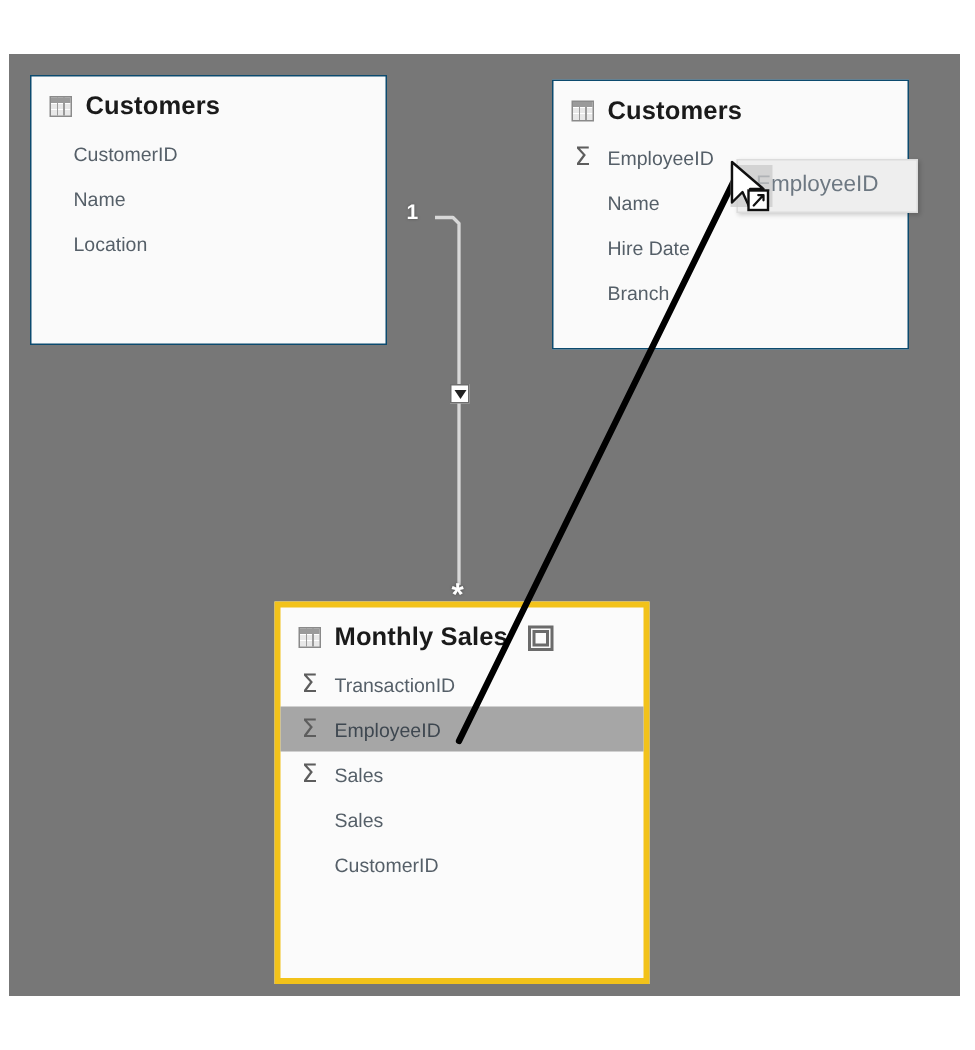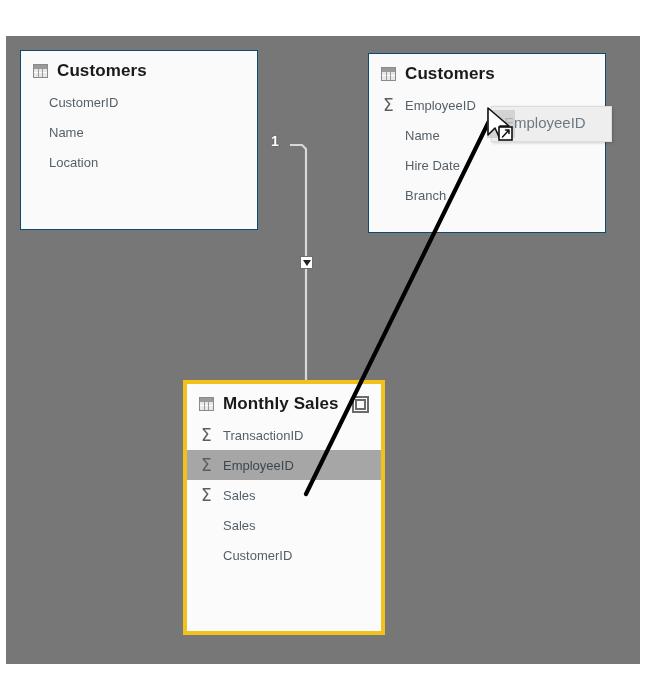--- a/index.html
+++ b/index.html
@@ -224,21 +224,21 @@
     <div class="field-row">
       <span class="sigma blank"></span>
       <span class="field-name">Hire Date</span>
     </div>
     <div class="field-row">
       <span class="sigma blank"></span>
       <span class="field-name">Branch</span>
     </div>
   </div>
 
-  <div class="table-card selected" id="tbl-monthly-sales" style="left:177px;top:344px;width:202px;height:255px;">
+  <div class="table-card selected" id="tbl-monthly-sales" style="left:177px;top:365px;width:250px;height:255px;">
     <div class="table-header">
       <span class="grid-icon"></span>
       <span class="table-title">Monthly Sales</span>
       <span class="nested-square-icon"></span>
     </div>
     <div class="field-row">
       <span class="sigma">Σ</span>
       <span class="field-name">TransactionID</span>
     </div>
     <div class="field-row highlighted">

